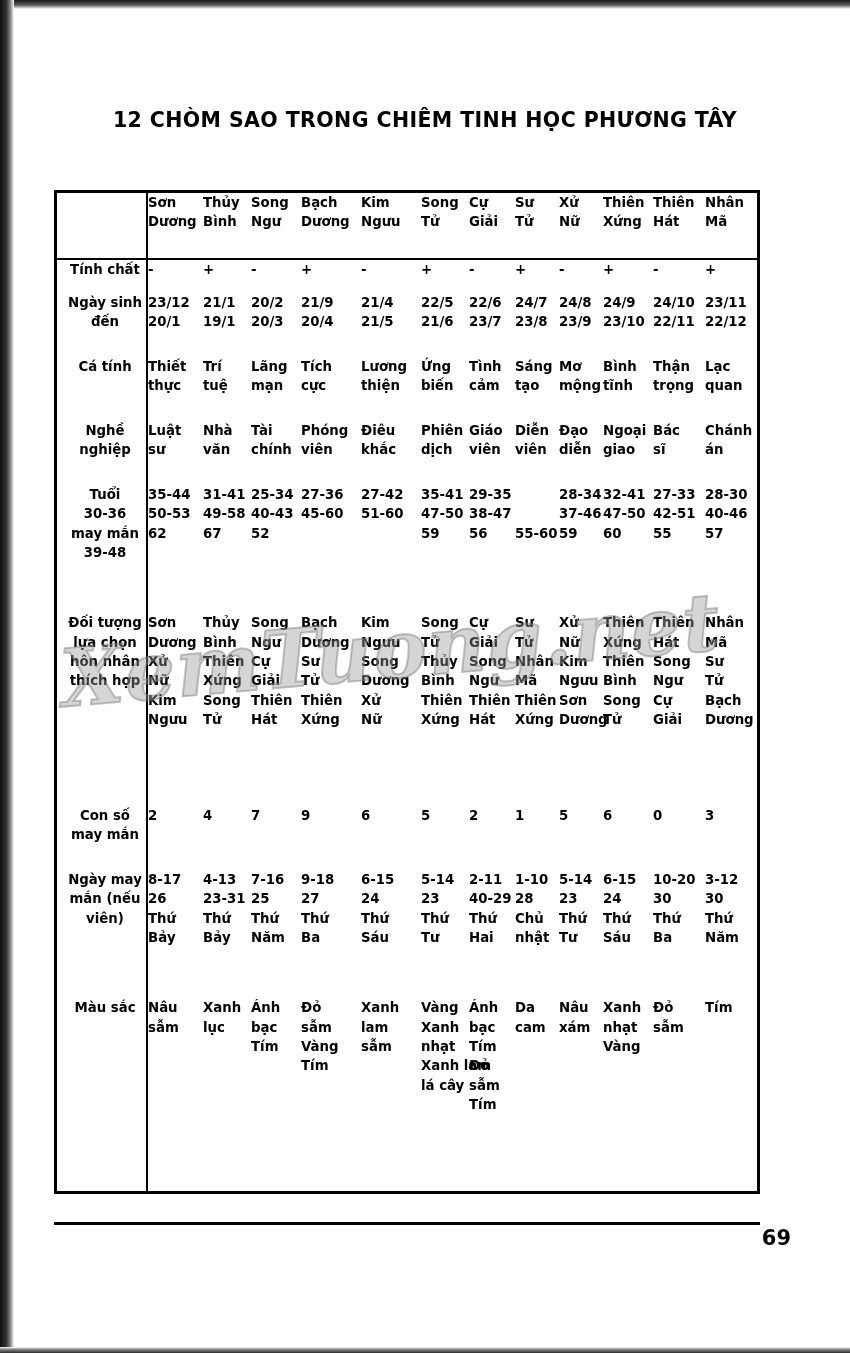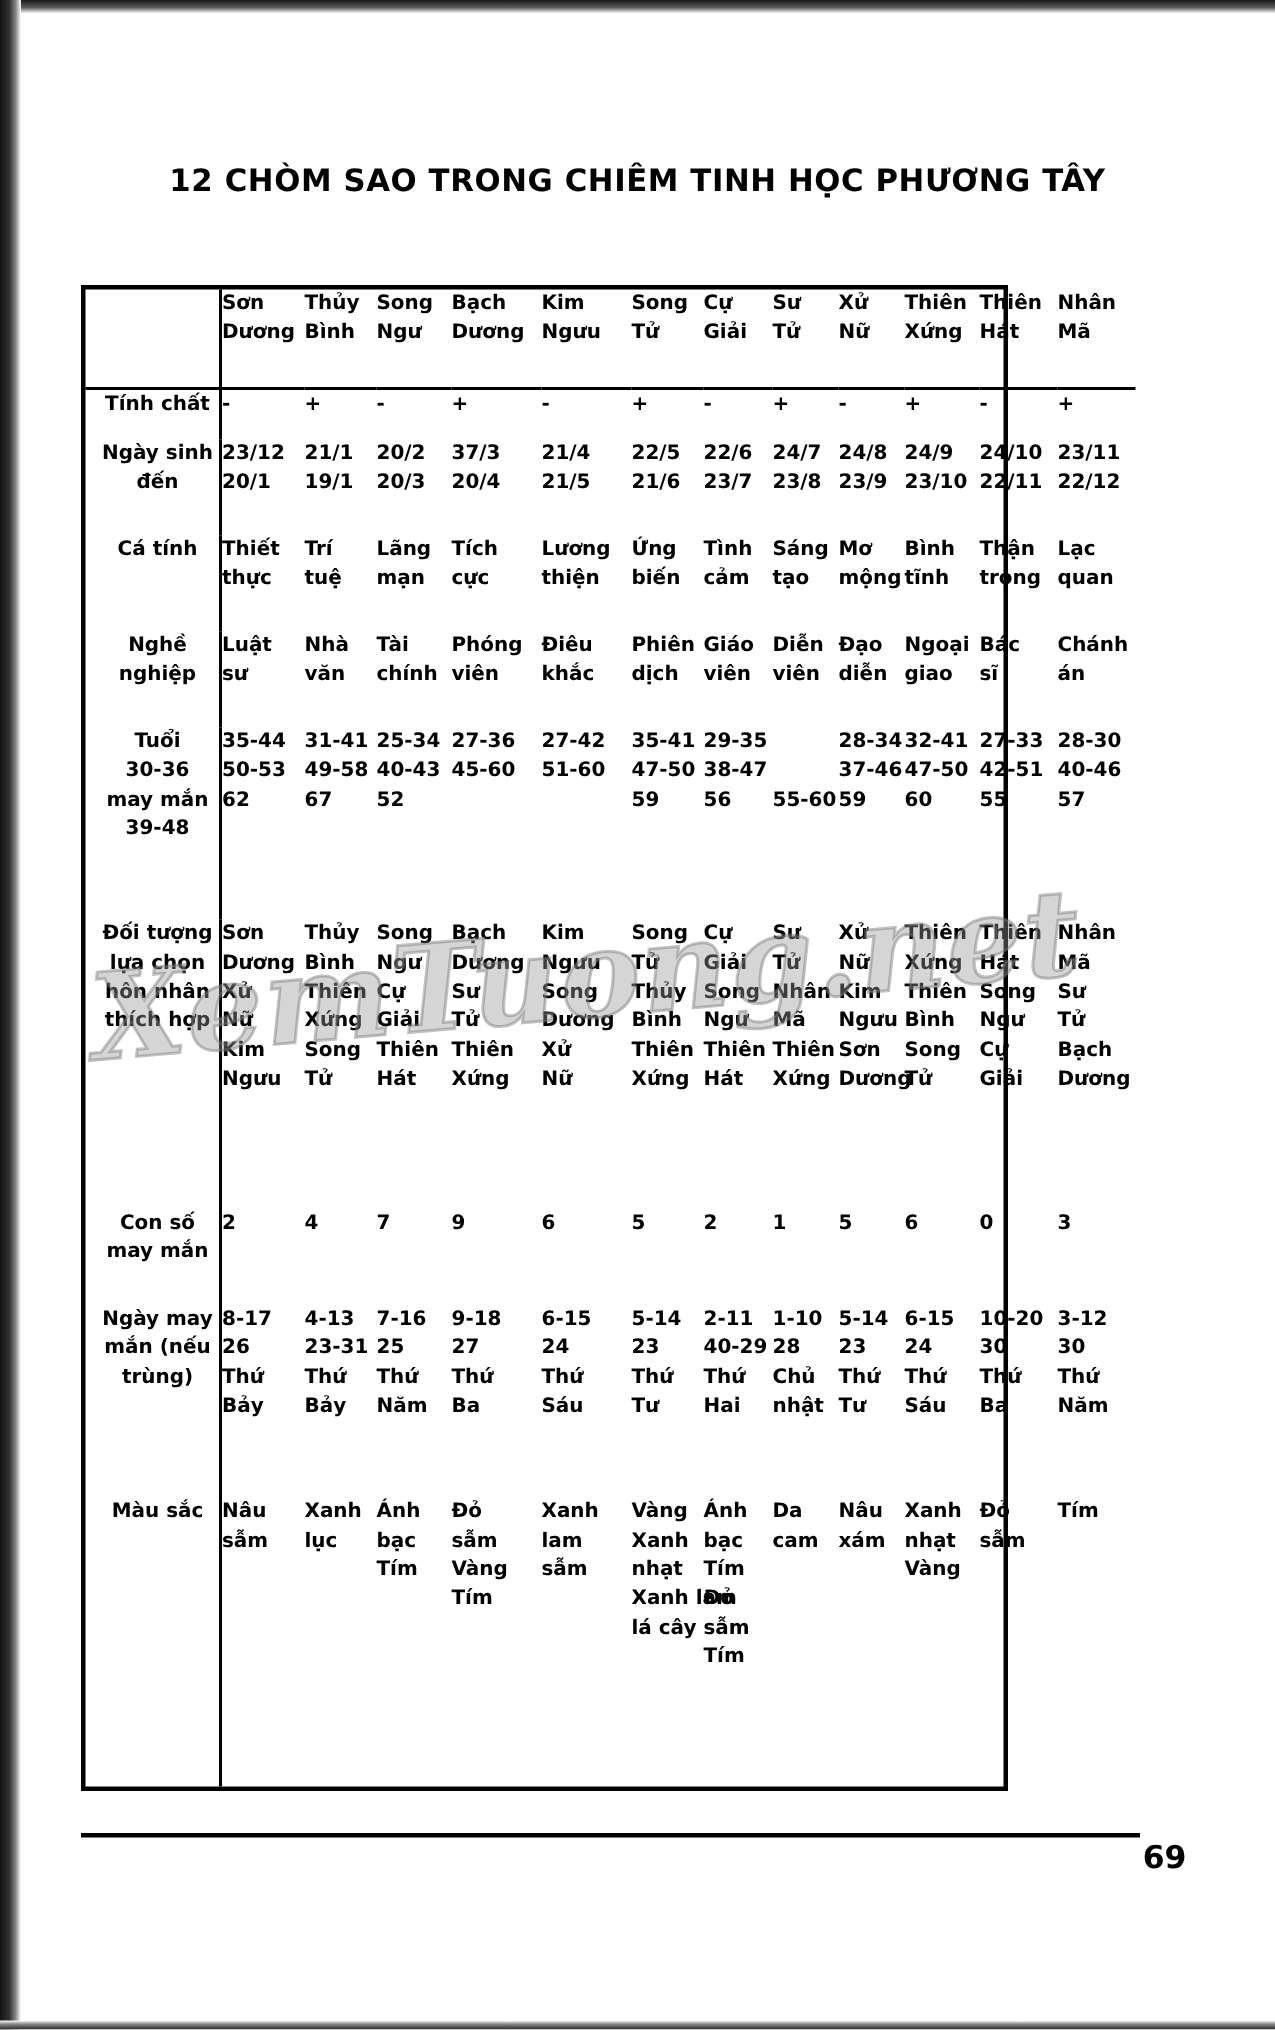--- a/index.html
+++ b/index.html
@@ -55,21 +55,21 @@
     font-size: 20.5px;
     font-weight: bold;
     letter-spacing: 0.4px;
     font-family: "DejaVu Sans", sans-serif;
   }
 
   .table-wrap {
     position: absolute;
     left: 54px;
     top: 190px;
-    width: 618px;
+    width: 706px;
     height: 1004px;
     border: 3px solid #000;
     box-sizing: border-box;
   }
   table.astro {
     border-collapse: collapse;
     width: 100%;
     height: 100%;
     table-layout: fixed;
     font-size: 13.3px;
@@ -285,21 +285,21 @@
             </td>
             <td class="cellpad">
               <div class="line">21/1</div>
               <div class="line">19/1</div>
             </td>
             <td class="cellpad">
               <div class="line">20/2</div>
               <div class="line">20/3</div>
             </td>
             <td class="cellpad">
-              <div class="line">37/3</div>
+              <div class="line">21/9</div>
               <div class="line">20/4</div>
             </td>
             <td class="cellpad">
               <div class="line">21/4</div>
               <div class="line">21/5</div>
             </td>
             <td class="cellpad">
               <div class="line">22/5</div>
               <div class="line">21/6</div>
             </td>
@@ -646,21 +646,21 @@
               <div class="line">0</div>
             </td>
             <td class="cellpad">
               <div class="line">3</div>
             </td>
           </tr>
           <tr class="sec">
             <td class="col-label">
               <div class="line">Ngày may</div>
               <div class="line">mắn (nếu</div>
-              <div class="line">trùng)</div>
+              <div class="line">viên)</div>
             </td>
             <td class="cellpad">
               <div class="line">8-17</div>
               <div class="line">26</div>
               <div class="line">Thứ</div>
               <div class="line">Bảy</div>
             </td>
             <td class="cellpad">
               <div class="line">4-13</div>
               <div class="line">23-31</div>

